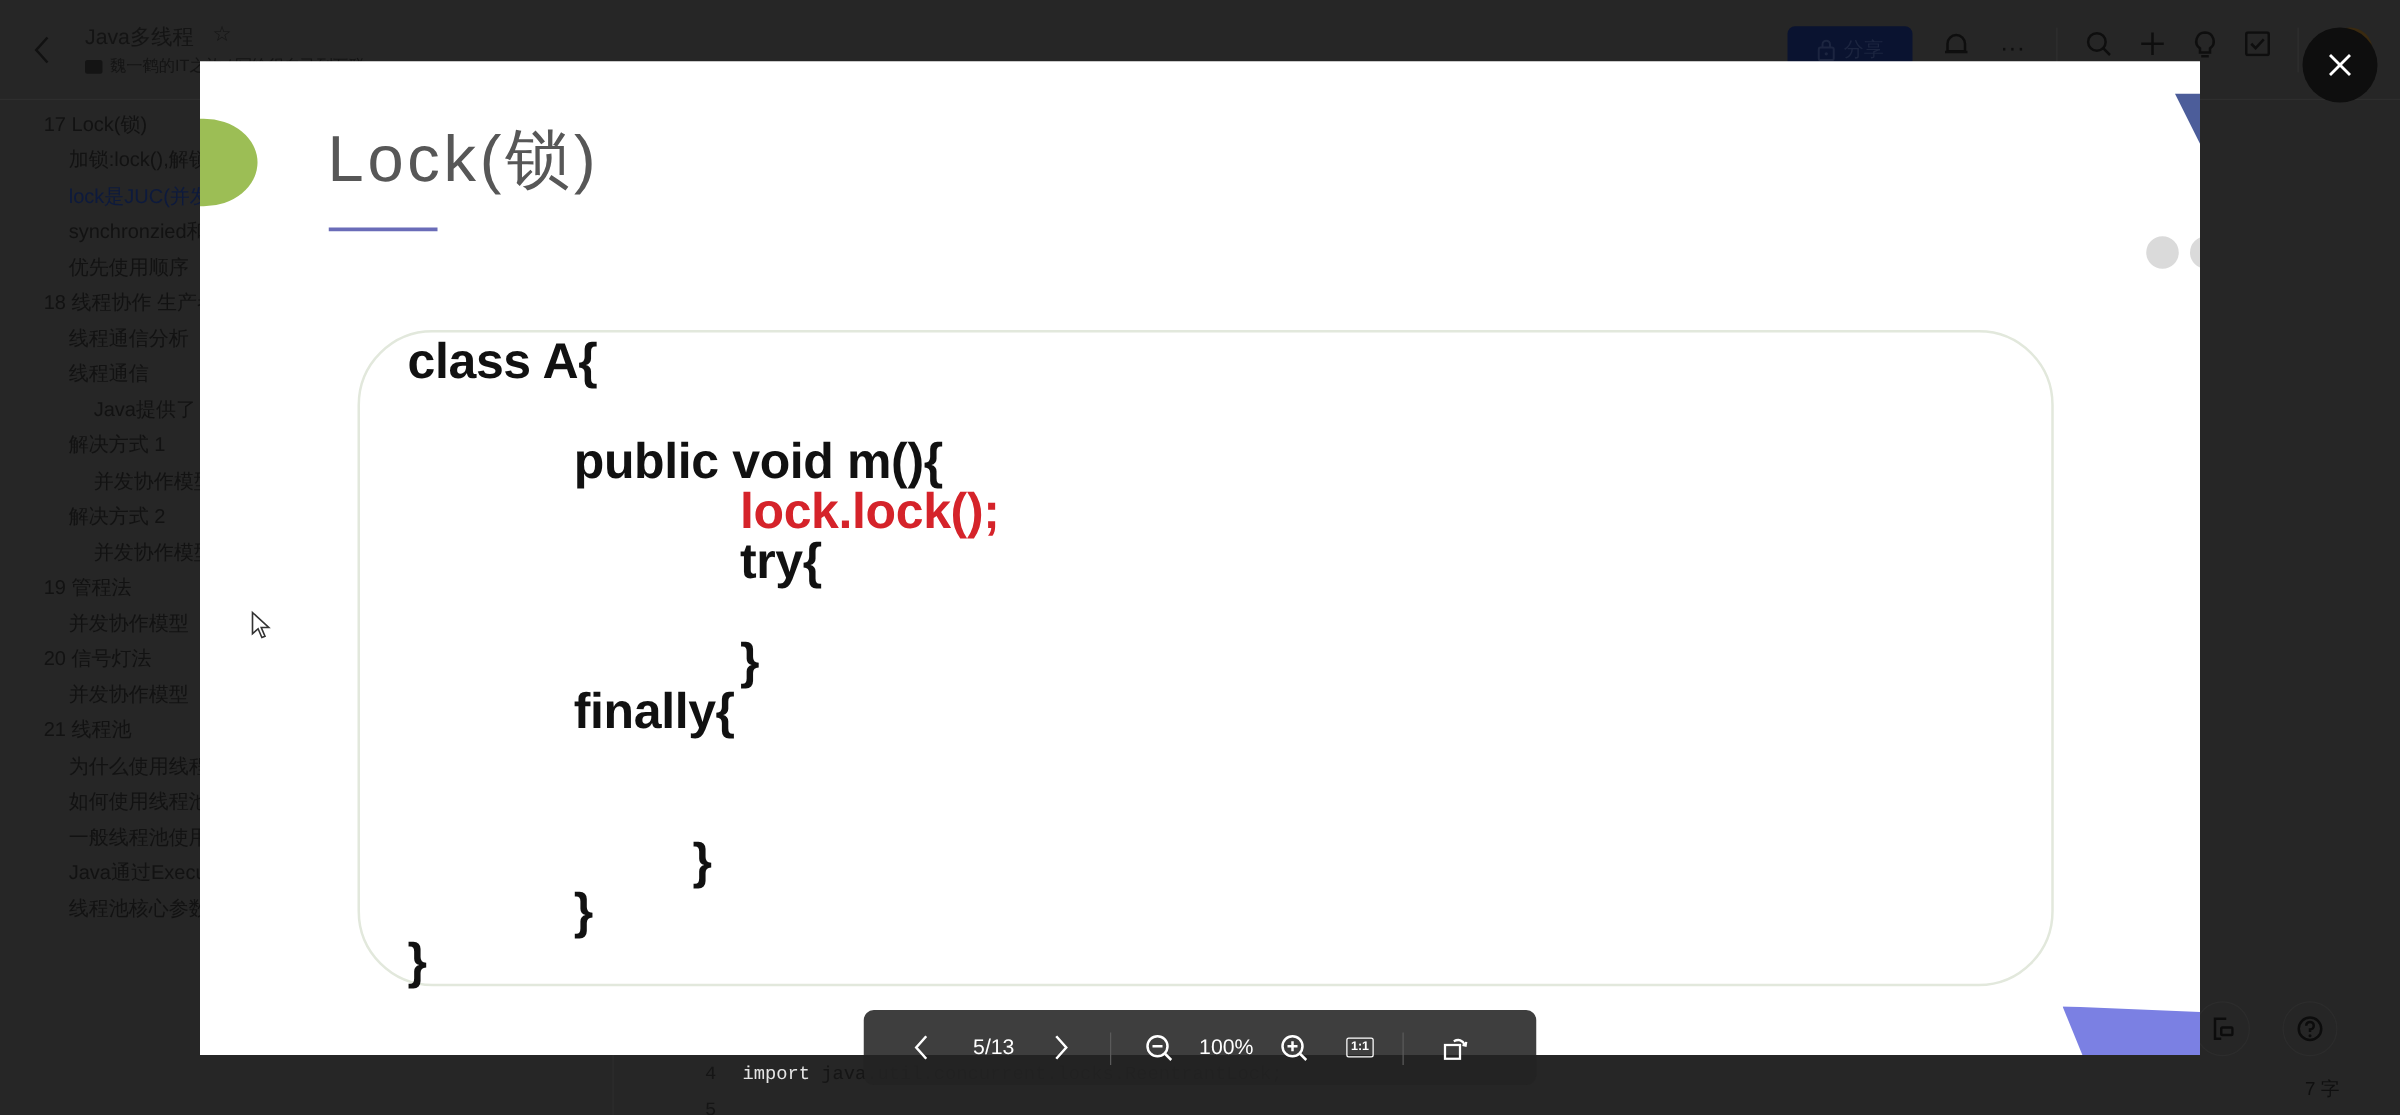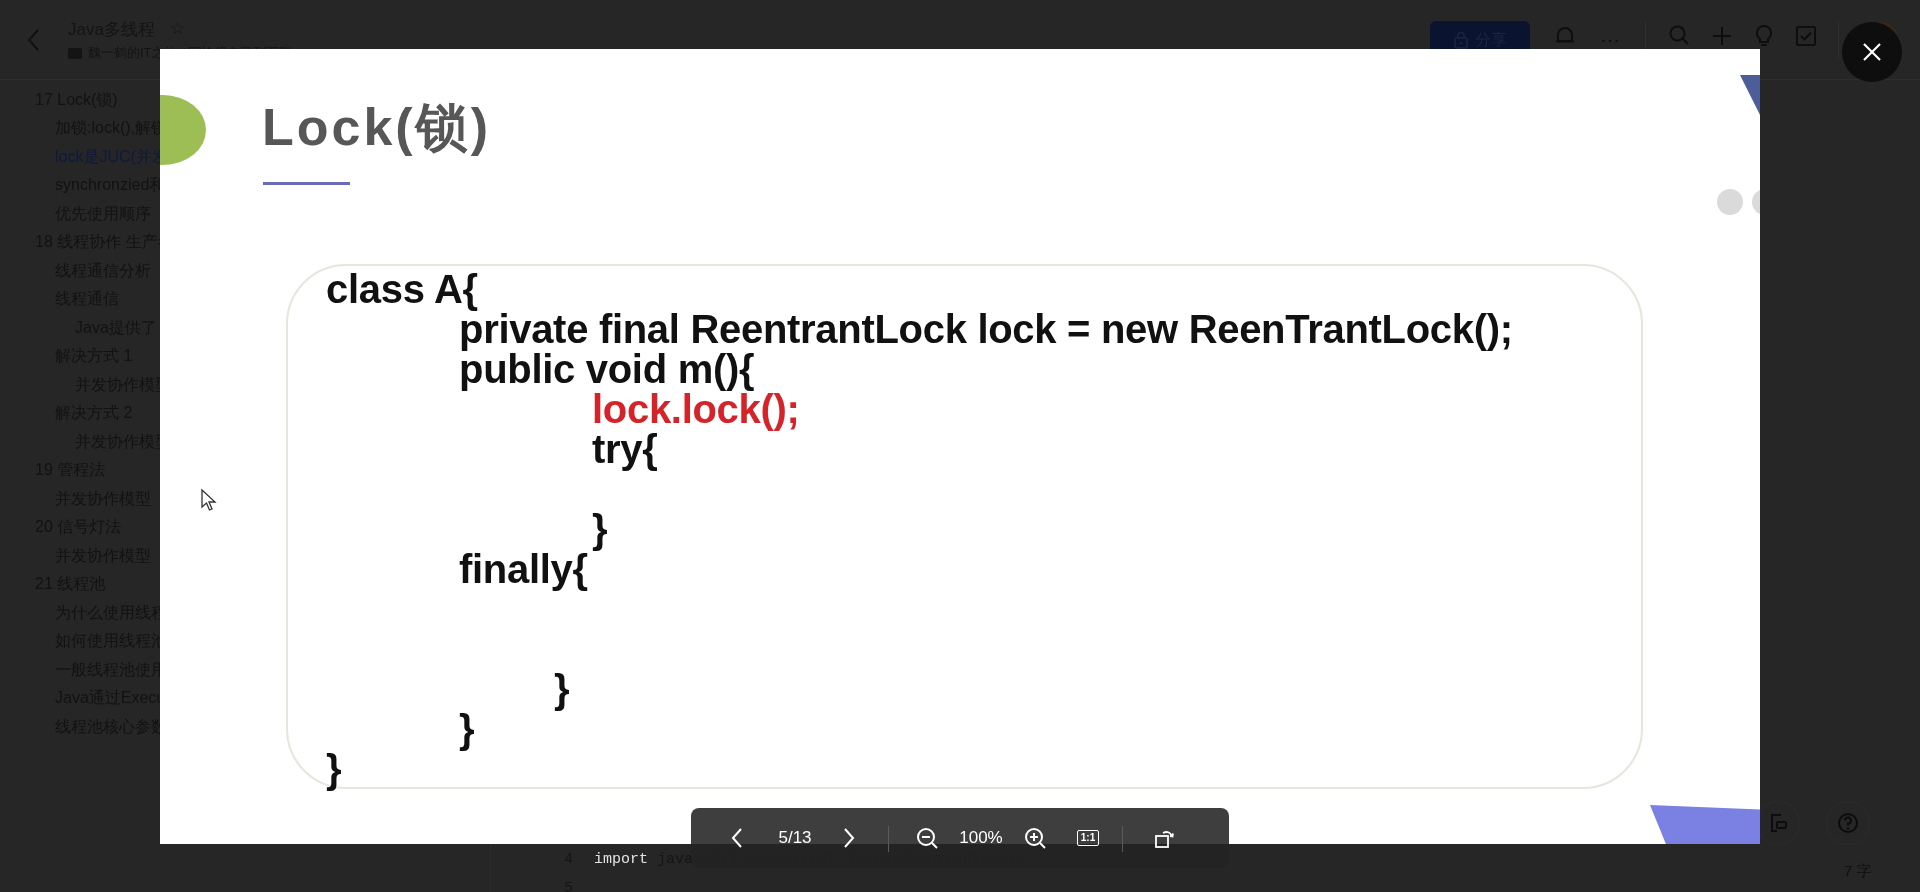--- a/index.html
+++ b/index.html
@@ -30,21 +30,21 @@
   .code-line { position: absolute; left: 528px; font-family: "Liberation Mono", "DejaVu Sans Mono", monospace; font-size: 15px; color: #151515; white-space: pre; }
   .code-line .ln { display: inline-block; width: 30px; color: #151515; }
   .code-line .kw { color: #e5e5e5; font-weight: normal; }
 
   .float-btn { position: absolute; width: 44px; height: 44px; border-radius: 50%; border: 1px solid #2c2c2c; color: #0c0c0c; font-size: 18px; display: flex; align-items: center; justify-content: center; }
   .word-count { position: absolute; left: 1844px; top: 862px; font-size: 15px; color: #0f0f0f; }
 
   
   .viewer-img { position: absolute; left: 160px; top: 49px; width: 1600px; height: 795px; background: #fff; overflow: hidden; }
   .green-dot { position: absolute; left: -40px; top: 46px; width: 86px; height: 70px; border-radius: 50%; background: #9cbe55; }
-  .slide-title { position: absolute; left: 102px; top: 44px; font-size: 52px; font-weight: bold; color: #575757; letter-spacing: 3px; }
+  .slide-title { position: absolute; left: 102px; top: 44px; font-size: 52px; font-weight: normal; color: #575757; letter-spacing: 3px; }
   .title-underline { position: absolute; left: 103px; top: 133px; width: 87px; height: 3px; background: #6a6cb8; }
   .logo-tri { position: absolute; left: 1580px; top: 26px; width: 0; height: 0; border-left: 20px solid transparent; border-top: 40px solid #4c5d9a; }
   .logo-text { position: absolute; left: 1560px; top: 92px; font-size: 20px; color: #8d8d8d; font-weight: bold; white-space: nowrap; margin-left: 48px; }
   .logo-dot { position: absolute; top: 140px; width: 26px; height: 26px; border-radius: 50%; background: #dadada; }
   .blue-shape { position: absolute; left: 1490px; top: 756px; width: 120px; height: 50px; background: #7b80e3; clip-path: polygon(0 0, 100% 10%, 100% 100%, 17% 100%); }
 
   .code-box { position: absolute; left: 126px; top: 215px; width: 1357px; height: 525px; border: 2px solid #e2e8dc; border-radius: 60px; }
   .slide-code { position: absolute; font-size: 40px; font-weight: bold; color: #111; white-space: nowrap; letter-spacing: -0.3px; text-align: center; }
   .slide-code.red { color: #d5232a; }
   .slide-code.thin { font-weight: normal; }
@@ -177,21 +177,20 @@
   <div class="title-underline"></div>
 
   <div class="logo-tri"></div>
   <div class="logo-text">西部</div>
   <div class="logo-dot" style="left:1557px"></div>
   <div class="logo-dot" style="left:1592px"></div>
 
   <div class="code-box"></div>
 
   <div class="slide-code" style="left:166px;top:218px">class A{</div>
-  <div class="slide-code" style="left:299px;top:258px">private final ReentrantLock lock = new ReenTrantLock();</div>
   <div class="slide-code" style="left:299px;top:298px">public void m(){</div>
   <div class="slide-code red" style="left:432px;top:338px">lock.lock();</div>
   <div class="slide-code" style="left:432px;top:378px">try{</div>
   <div class="slide-code" style="left:432px;top:458px">}</div>
   <div class="slide-code" style="left:299px;top:498px">finally{</div>
   <div class="slide-code" style="left:394px;top:618px">}</div>
   <div class="slide-code" style="left:299px;top:658px">}</div>
   <div class="slide-code" style="left:166px;top:698px">}</div>
 
   <div class="blue-shape"></div>

